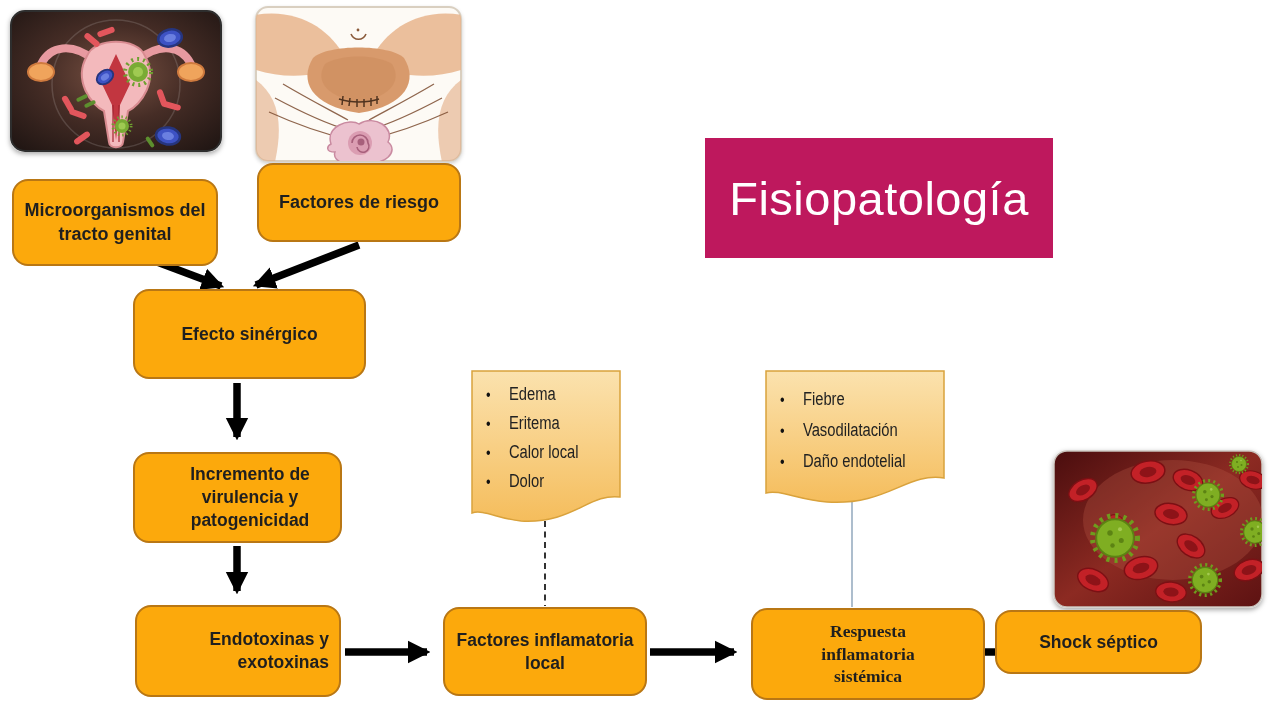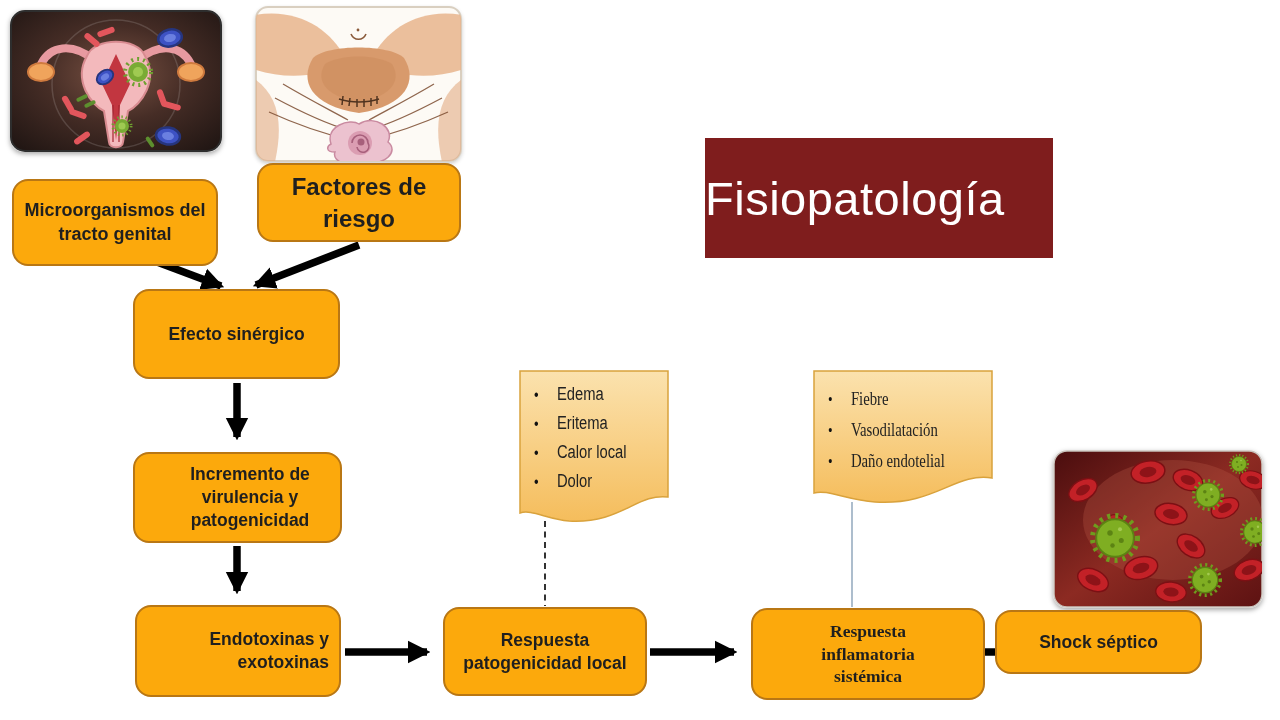--- a/index.html
+++ b/index.html
@@ -9,50 +9,50 @@
   }
   
   .node{
     position:absolute;box-sizing:border-box;
     background:#FCA90C;border:2px solid #B97714;border-radius:16px;
     display:flex;align-items:center;justify-content:center;text-align:center;
     color:#1f1f1f;font-weight:bold;font-size:17.5px;line-height:1.3;
     padding:4px 10px;
   }
   #n-micro   {left:12px;  top:157px; width:206px; height:87px; font-size:18px;margin-top:22px;}
-  #n-risk    {left:257px; top:163px; width:204px; height:79px; font-size:24px;}
-  #n-synergy {left:133px; top:289px; width:207px; height:90px;}
+  #n-risk    {left:257px; top:163px; width:204px; height:79px; font-size:18px;}
+  #n-synergy {left:133px; top:289px; width:233px; height:90px;}
   #n-virulence{left:133px;top:452px; width:209px; height:91px;padding-left:35px;}
   #n-toxins  {left:135px; top:605px; width:206px; height:92px;text-align:right;}
   #n-local   {left:443px; top:607px; width:204px; height:89px;}
   #n-systemic{left:751px; top:608px; width:234px; height:92px;font-family:Liberation Serif, serif;}
   #n-systemic span{display:inline-block;max-width:150px;}
   #n-shock   {left:995px;top:610px; width:207px; height:64px;}
 
   
   #title-banner{
     position:absolute;left:705px;top:138px;width:348px;height:120px;
-    background:#7f1d1d;color:#ffffff;
-    display:flex;align-items:center;
+    background:#be185d;color:#ffffff;
+    display:flex;align-items:center;justify-content:center;
     font-size:47px;font-weight:400;letter-spacing:.5px;
   }
 
   
-  .note{position:absolute;margin-left:48px;}
+  .note{position:absolute;}
   .note svg{position:absolute;left:0;top:0;}
   .note ul{
     position:absolute;left:10px;top:10px;margin:0;padding:0;list-style:none;
     font-size:18px;color:#222222;line-height:29px;
     transform:scaleX(.82);transform-origin:0 0;width:120%;
   }
   .note li{display:flex;align-items:baseline;}
   .note li::before{content:"\2022";display:inline-block;width:18px;text-align:center;
     margin-right:16px;font-size:16px;color:#111;}
   #note-local   {left:471px;top:370px;width:150px;height:155px;}
-  #note-systemic{left:765px;top:370px;width:180px;height:137px;font-family:Liberation Serif, serif;}
+  #note-systemic{left:765px;top:370px;width:180px;height:137px;}
   #note-systemic ul{top:14px;line-height:31px;}
 
   
   .pic{position:absolute;border-radius:14px;}
   #pic-uterus{left:10px;  top:10px;  width:212px;height:142px;box-shadow:0 2px 5px rgba(0,0,0,.35);}
   #pic-hands {left:255px; top:6px;   width:207px;height:156px;box-shadow:0 2px 4px rgba(0,0,0,.2);}
   #pic-blood {left:1053px;top:450px; width:210px;height:158px;box-shadow:0 2px 5px rgba(0,0,0,.35);}
   .pic svg{display:block;}
 
   
@@ -250,21 +250,21 @@
 <div class="node" id="n-synergy">
   <span>Efecto sinérgico</span>
 </div>
 <div class="node" id="n-virulence">
   <span>Incremento de virulencia y patogenicidad</span>
 </div>
 <div class="node" id="n-toxins">
   <span>Endotoxinas y exotoxinas</span>
 </div>
 <div class="node" id="n-local">
-  <span>Respuesta patogenicidad local</span>
+  <span>Factores inflamatoria local</span>
 </div>
 <div class="node" id="n-systemic">
   <span>Respuesta inflamatoria sistémica</span>
 </div>
 <div class="node" id="n-shock">
   <span>Shock séptico</span>
 </div>
 
 <div class="note" id="note-local">
   <svg width="150" height="155" viewBox="0 0 150 155">

